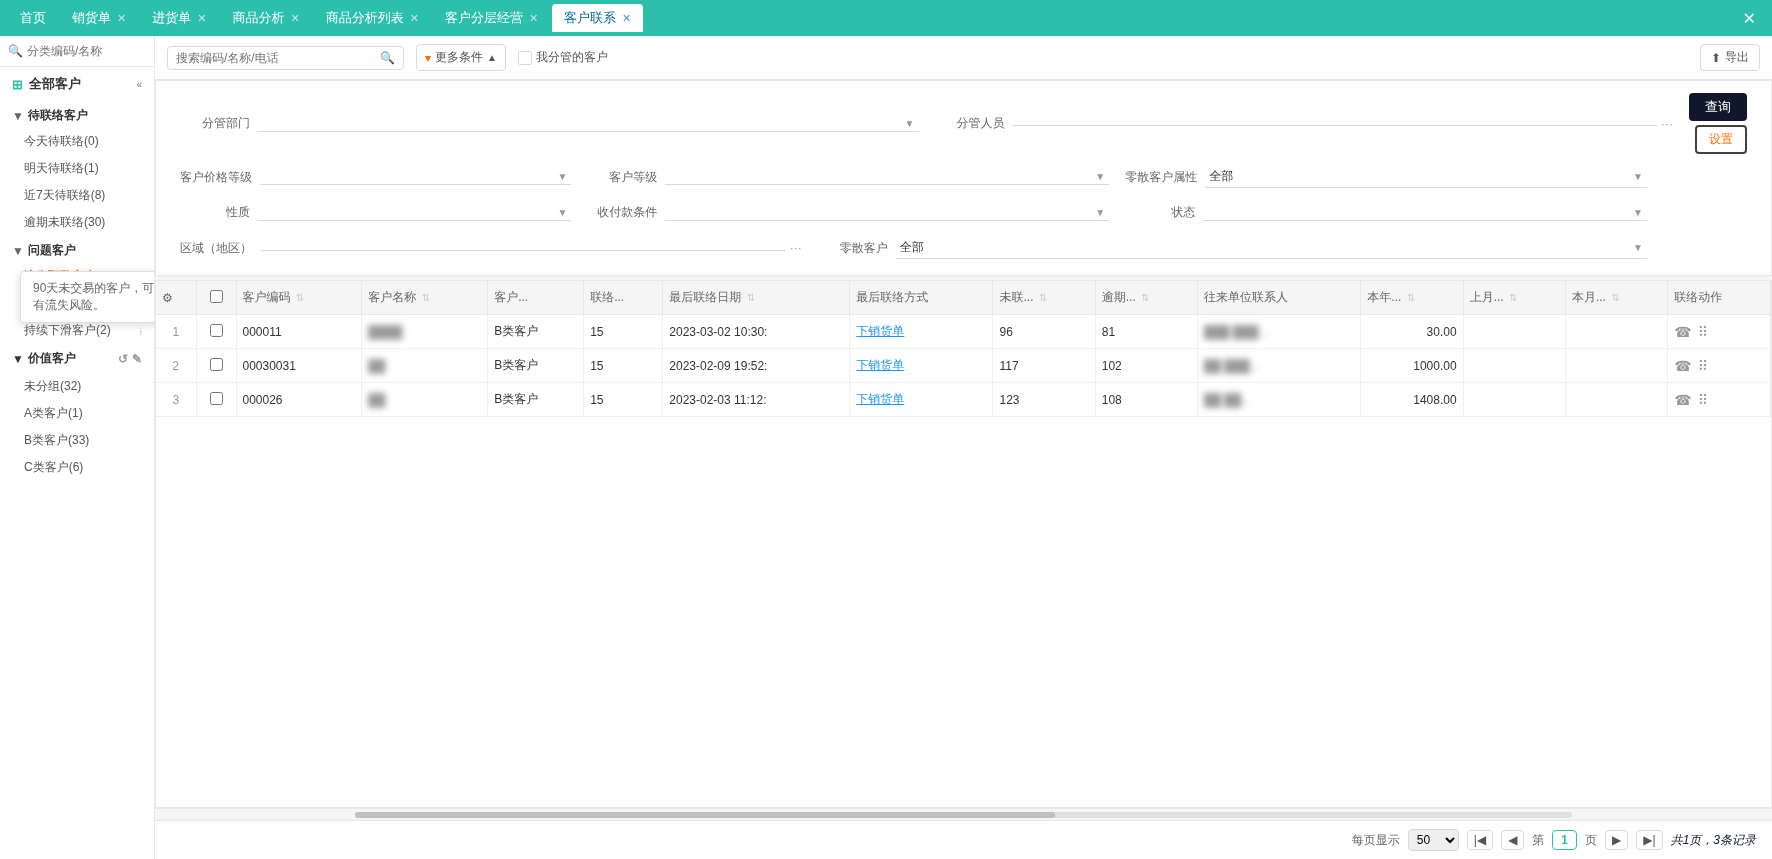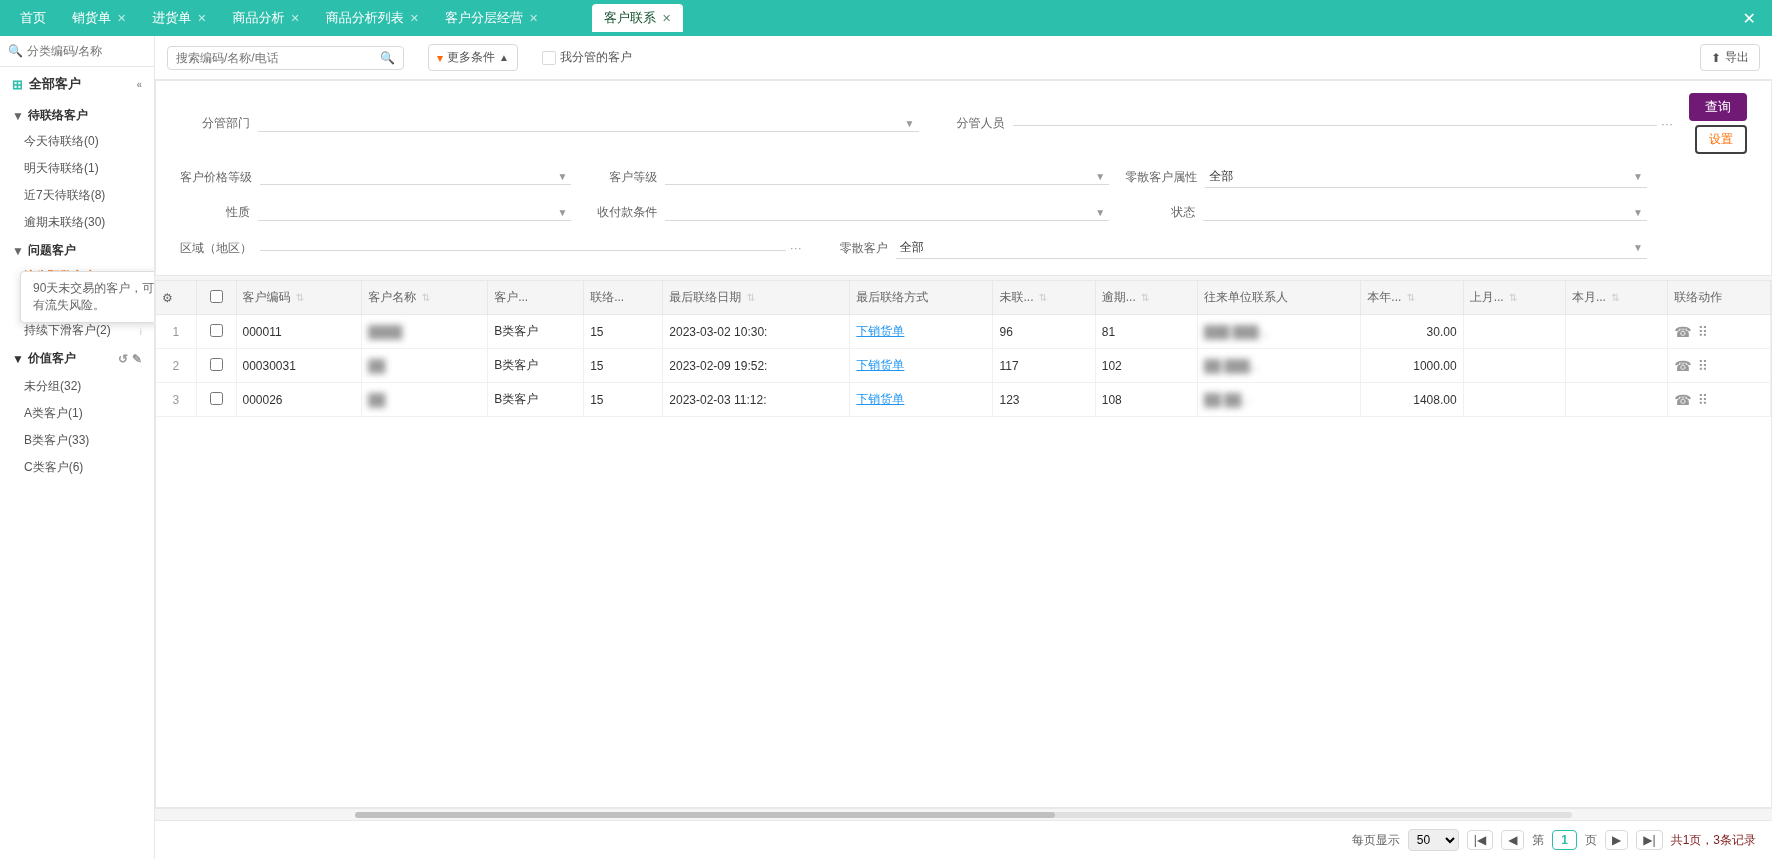--- a/index.html
+++ b/index.html
@@ -6,21 +6,21 @@
     body { font-family: 'Microsoft YaHei', Arial, sans-serif; font-size: 12px; background: #f5f5f5; color: #333; width: 1772px; height: 859px; overflow: hidden; }
 
     
     .tab-bar {
       display: flex; align-items: center; background: #2bbfac; height: 36px; padding: 0 8px;
     }
     .tab-item {
       display: flex; align-items: center; padding: 0 12px; height: 28px; border-radius: 4px 4px 0 0;
       cursor: pointer; color: #fff; font-size: 13px; margin-right: 2px; white-space: nowrap;
     }
-    .tab-item.active { background: #fff; color: #14532d; margin-left: 40px; }
+    .tab-item.active { background: #fff; color: #0369a1; }
     .tab-close { margin-left: 6px; opacity: 0.7; font-size: 11px; }
     .tab-bar-close { margin-left: auto; color: #fff; font-size: 16px; cursor: pointer; padding: 0 8px; }
 
     
     .main-layout { display: flex; height: calc(859px - 36px); }
 
     
     .sidebar { width: 155px; background: #fff; border-right: 1px solid #e8e8e8; display: flex; flex-direction: column; overflow-y: auto; flex-shrink: 0; }
     .sidebar-search { display: flex; align-items: center; padding: 8px; border-bottom: 1px solid #e8e8e8; }
     .sidebar-search input { border: none; outline: none; font-size: 12px; flex: 1; color: #1d4ed8; background: transparent; }
@@ -46,21 +46,21 @@
       display: flex; align-items: center; padding: 6px 12px; cursor: pointer;
       font-size: 12px; color: #333; font-weight: bold;
     }
     .sidebar-group-header .arrow { margin-right: 4px; }
     .sidebar-group-header .icons { margin-left: auto; display: flex; gap: 4px; color: #999; }
 
     
     .content-area { flex: 1; display: flex; flex-direction: column; overflow: hidden; background: #f5f5f5; }
 
     
-    .toolbar { background: #fff; padding: 8px 12px; display: flex; align-items: center; border-bottom: 1px solid #e8e8e8; gap: 24px; flex-shrink: 0; }
+    .toolbar { background: #fff; padding: 8px 12px; display: flex; align-items: center; border-bottom: 1px solid #e8e8e8; gap: 12px; flex-shrink: 0; }
     .search-box { display: flex; align-items: center; border: 1px solid #d9d9d9; border-radius: 4px; padding: 4px 8px; background: #fff; }
     .search-box input { border: none; outline: none; font-size: 12px; width: 200px; color: #999; }
     .search-box .search-icon { color: #ff6b00; cursor: pointer; margin-left: 4px; }
 
     .more-conditions { display: flex; align-items: center; color: #555; cursor: pointer; border: 1px solid #d9d9d9; border-radius: 4px; padding: 4px 8px; background: #fff; gap: 4px; }
     .more-conditions .filter-icon { color: #ff6b00; }
 
     .my-customers { display: flex; align-items: center; gap: 4px; cursor: pointer; color: #555; }
     .checkbox-sq { width: 14px; height: 14px; border: 1px solid #d9d9d9; border-radius: 2px; display: inline-block; }
 
@@ -71,21 +71,21 @@
     .filter-row { display: flex; align-items: center; padding: 4px 0; gap: 0; }
     .filter-field { display: flex; align-items: center; flex: 1; min-width: 0; padding: 4px 8px; }
     .filter-label { color: #666; font-size: 12px; white-space: nowrap; min-width: 70px; text-align: right; margin-right: 8px; }
     .filter-input { border: none; border-bottom: 1px solid #d9d9d9; outline: none; font-size: 12px; flex: 1; padding: 2px 4px; color: #333; background: transparent; }
     .filter-select { display: flex; align-items: center; border: none; border-bottom: 1px solid #d9d9d9; flex: 1; padding: 2px 4px; cursor: pointer; }
     .filter-select .select-value { flex: 1; color: #333; font-size: 12px; }
     .filter-select .select-arrow { color: #999; font-size: 10px; }
     .filter-dots { color: #999; cursor: pointer; margin-left: 4px; }
 
     
-    .query-btn { background: #701a75; color: #fff; border: none; border-radius: 4px; padding: 5px 16px; cursor: pointer; font-size: 13px; }
+    .query-btn { background: #0f172a; color: #fff; border: none; border-radius: 4px; padding: 5px 16px; cursor: pointer; font-size: 13px; }
     .settings-btn { background: #fff; color: #ff6b00; border: 2px solid #404040; border-radius: 4px; padding: 4px 12px; cursor: pointer; font-size: 12px; margin-top: 4px; }
     .btn-group { display: flex; flex-direction: column; align-items: flex-end; justify-content: center; padding: 0 8px; flex-shrink: 0; }
 
     
     .table-container { flex: 1; overflow: auto; background: #fff; margin-top: 4px; border: 1px solid #e8e8e8; }
     table { width: 100%; border-collapse: collapse; font-size: 12px; }
     thead tr { background: #f5f5f5; border-bottom: 1px solid #e8e8e8; }
     thead th { padding: 8px 6px; text-align: left; color: #666; font-weight: normal; white-space: nowrap; border-right: 1px solid #e8e8e8; position: relative; cursor: pointer; }
     thead th.sortable::after { content: '⇅'; color: #ccc; font-size: 10px; margin-left: 2px; }
     tbody tr { border-bottom: 1px solid #f0f0f0; }
@@ -100,21 +100,21 @@
     
     .action-icons { display: flex; align-items: center; gap: 6px; }
     .action-icon { color: #999; cursor: pointer; font-size: 14px; }
 
     
     .pagination { display: flex; align-items: center; justify-content: flex-end; padding: 8px 16px; background: #fff; border-top: 1px solid #e8e8e8; gap: 8px; flex-shrink: 0; }
     .pagination-label { color: #666; }
     .page-size-select { border: 1px solid #d9d9d9; border-radius: 4px; padding: 2px 4px; font-size: 12px; }
     .page-btn { border: 1px solid #d9d9d9; background: #fff; border-radius: 4px; padding: 2px 6px; cursor: pointer; color: #555; font-size: 12px; }
     .page-current { border: 1px solid #2bbfac; border-radius: 4px; padding: 2px 8px; color: #2bbfac; font-weight: bold; }
-    .page-info { color: #7f1d1d; }
+    .page-info { color: #0f172a; font-style: italic; }
 
     
     .tooltip-box {
       position: absolute; background: #fff; border: 1px solid #ddd; border-radius: 4px; padding: 8px 12px;
       font-size: 12px; color: #666; z-index: 100; box-shadow: 0 2px 8px rgba(0,0,0,0.15);
       left: 20px; top: 235px; width: 170px;
     }
 
     
     .scroll-bar-area { height: 12px; background: #f5f5f5; border-top: 1px solid #e8e8e8; display: flex; align-items: center; padding: 0 200px; }

